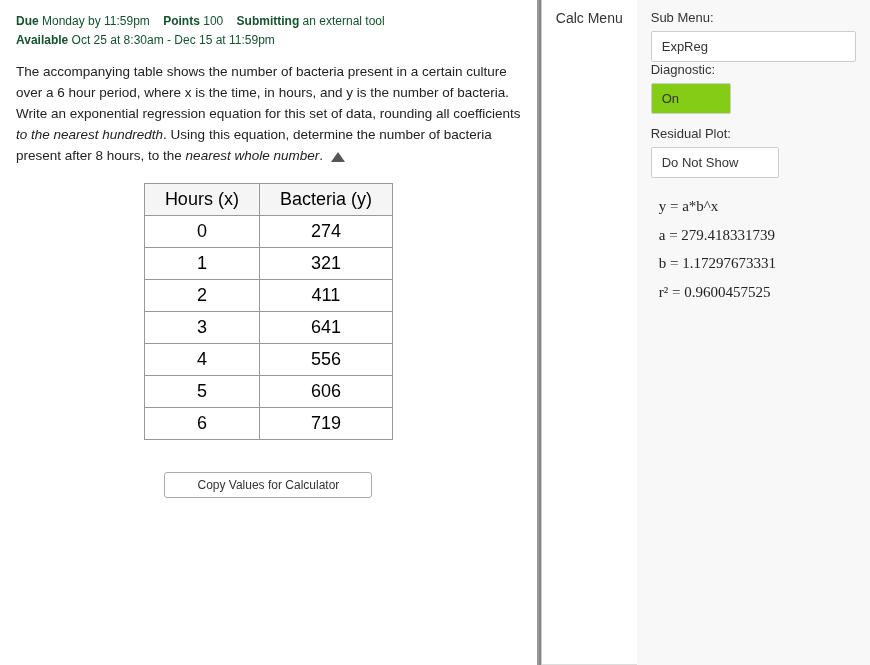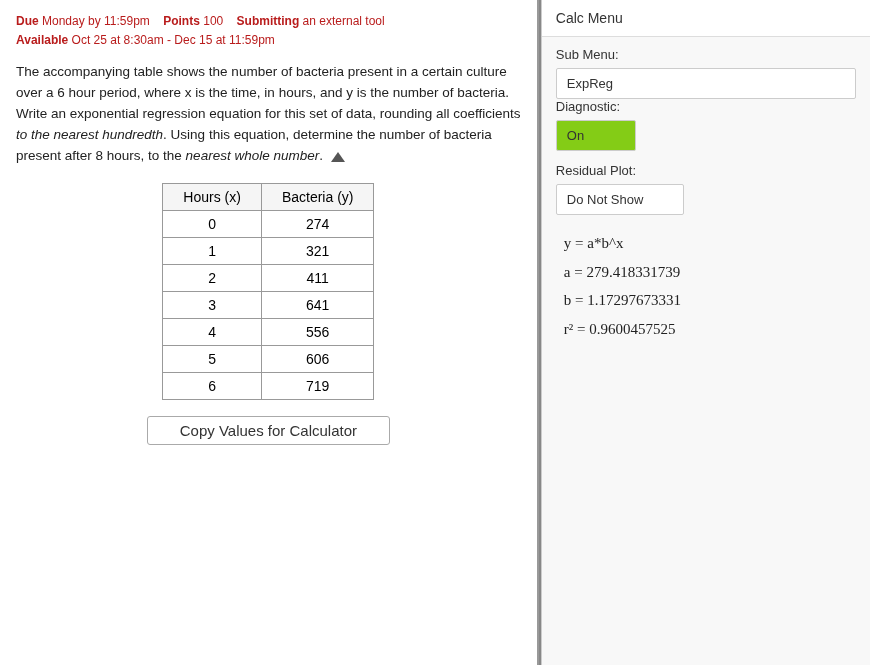--- a/index.html
+++ b/index.html
@@ -18,68 +18,68 @@
       width: 540px;
       background: #fff;
       padding: 12px 16px;
       display: flex;
       flex-direction: column;
       border-right: 2px solid #999;
     }
 
     .meta-info {
       font-size: 12px;
-      color: #b91c1c;
+      color: #14532d;
       margin-bottom: 12px;
       line-height: 1.6;
     }
     .meta-info .row1 { display: flex; gap: 24px; }
     .meta-info .row2 { }
 
     .problem-text {
       font-size: 13.5px;
       color: #222;
       line-height: 1.55;
       margin-bottom: 16px;
     }
     .problem-text em { font-style: italic; }
 
     .data-table {
       border-collapse: collapse;
       margin: 0 auto 16px auto;
-      font-size: 14px;
+      font-size: 18px;
     }
     .data-table th, .data-table td {
       border: 1px solid #999;
       padding: 5px 20px;
       text-align: center;
     }
     .data-table th {
       background: #f5f5f5;
       font-weight: normal;
     }
 
     .copy-btn {
       display: block;
-      margin: 0 auto 8px auto;
+      margin: 16px auto 8px auto;
       padding: 5px 32px;
-      font-size: 15px;
+      font-size: 12px;
       background: #fff;
       border: 1px solid #aaa;
       border-radius: 3px;
       cursor: pointer;
       color: #333;
     }
 
     
     .right-panel {
       width: 330px;
       background: #f8f8f8;
       display: flex;
-      flex-direction: column;
+      flex-direction: row;
       border-left: 1px solid #ccc;
     }
 
     .calc-menu-header {
       background: #fff;
       border-bottom: 1px solid #ddd;
       padding: 10px 14px;
       font-size: 14px;
       color: #333;
       font-weight: normal;

